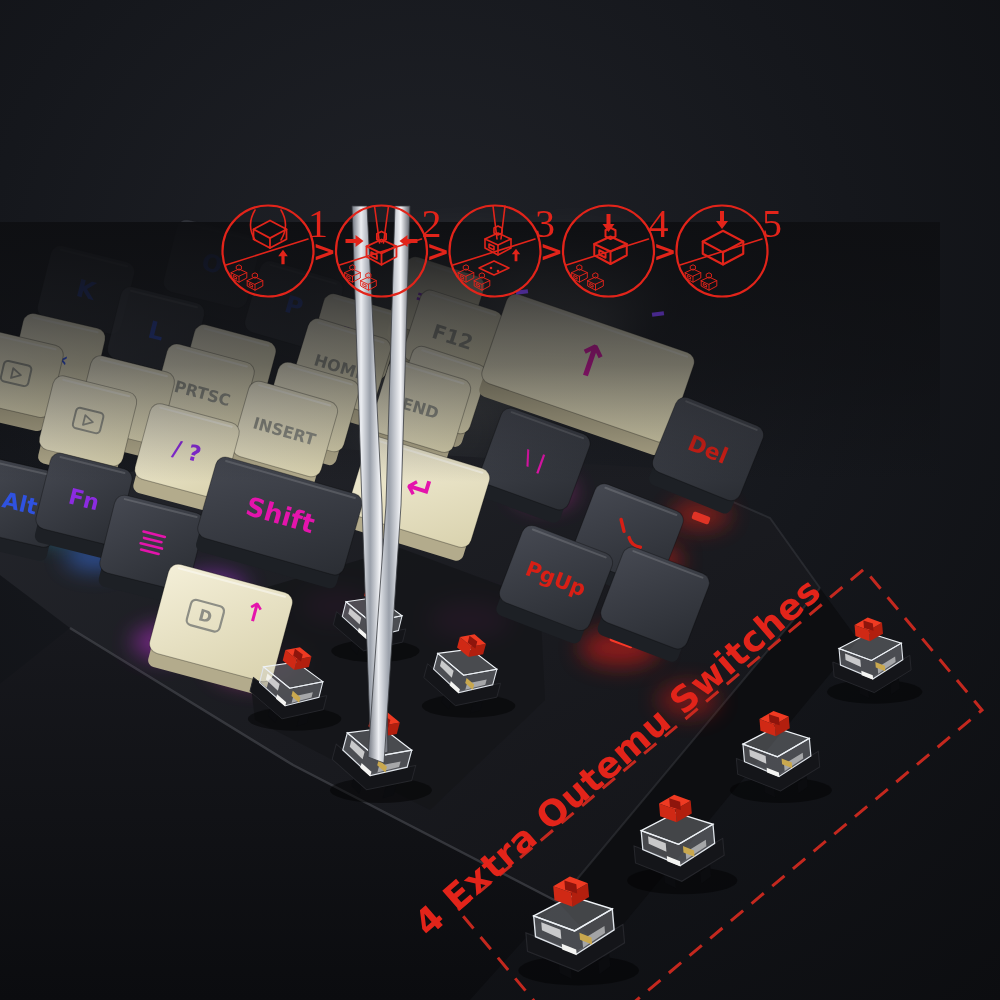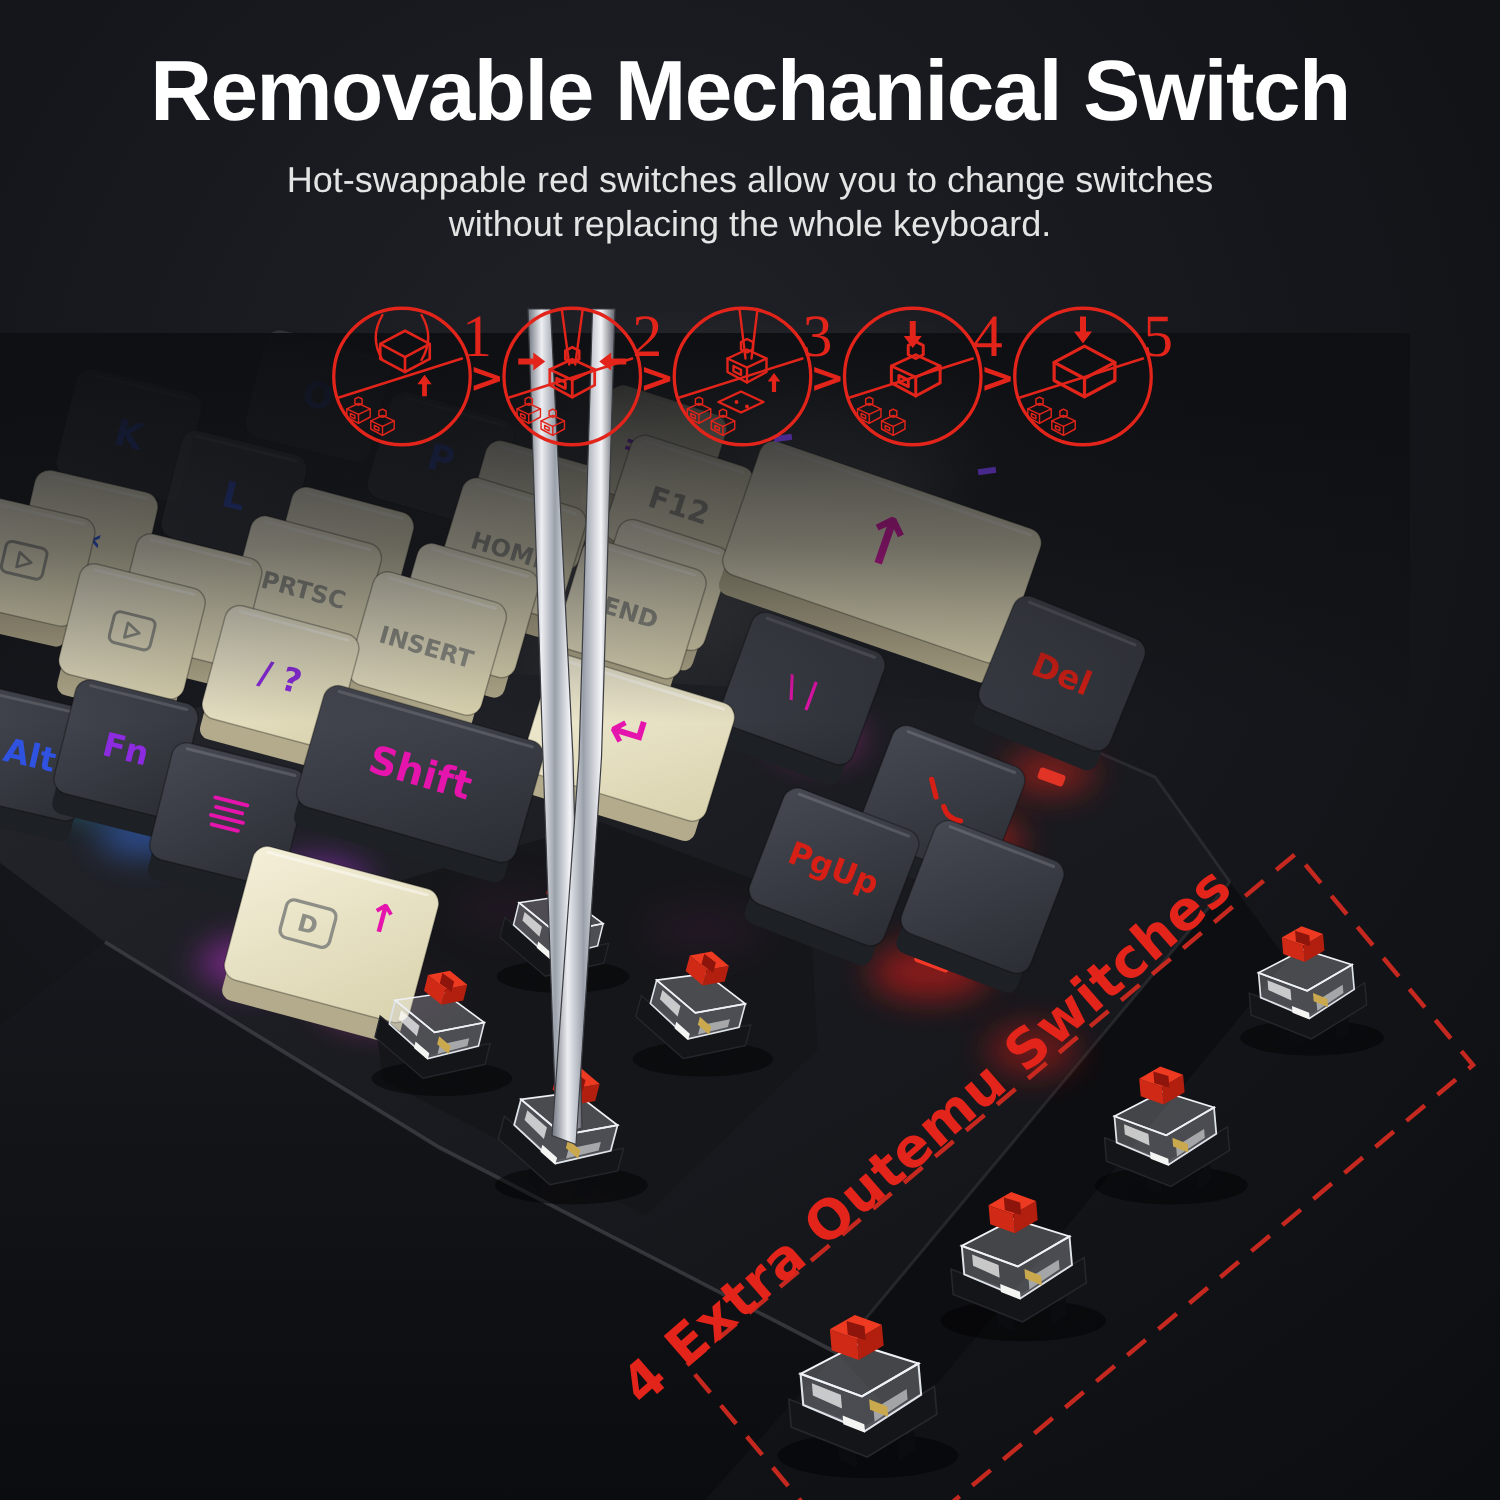--- a/index.html
+++ b/index.html
@@ -432,19 +432,14 @@
         <use href="#proto-switch" transform="translate(777 751) rotate(-5) scale(0.98)" xlink:href="#proto-switch"></use>
         <ellipse cx="874.68" cy="691.8" rx="47.84" ry="11.96" fill="#000" opacity="0.45"></ellipse>
         <use href="#proto-switch" transform="translate(871 655) rotate(-5) scale(0.92)" xlink:href="#proto-switch"></use>
       </g>
 
   <polygon points="458,910 864,569 982,710 576,1051" fill="none" stroke="#d42a20" stroke-width="3" stroke-dasharray="16 11" opacity="0.92"></polygon>
 
   <text class="red-label" transform="translate(428,938) rotate(-41)">4 Extra Outemu Switches</text>
 </svg>
 
-<div class="hdr">
-  <div class="title">Removable Mechanical Switch</div>
-  <div class="sub first">Hot-swappable red switches allow you to change switches</div>
-  <div class="sub">without replacing the whole keyboard.</div>
+
 </div>
 
-</div>
-
 </body></html>

